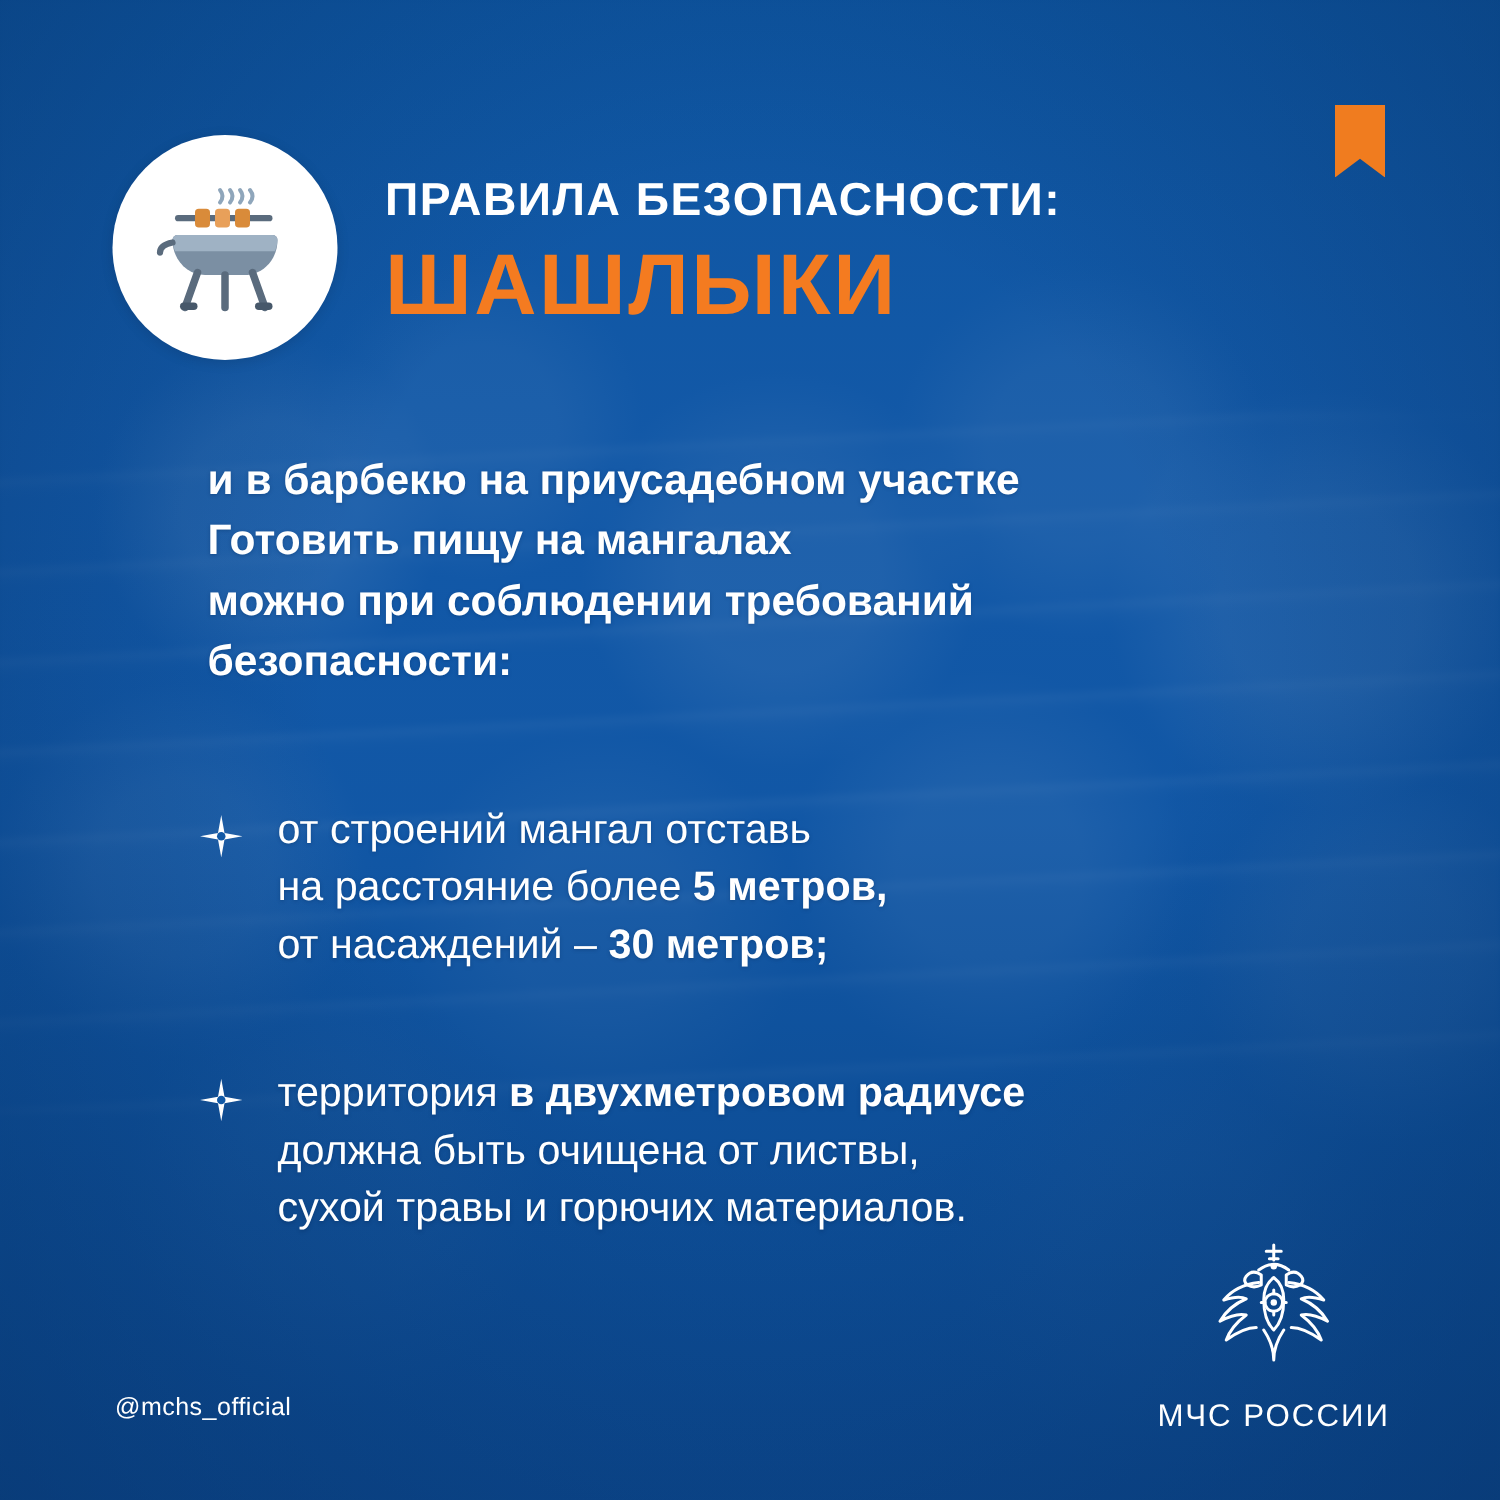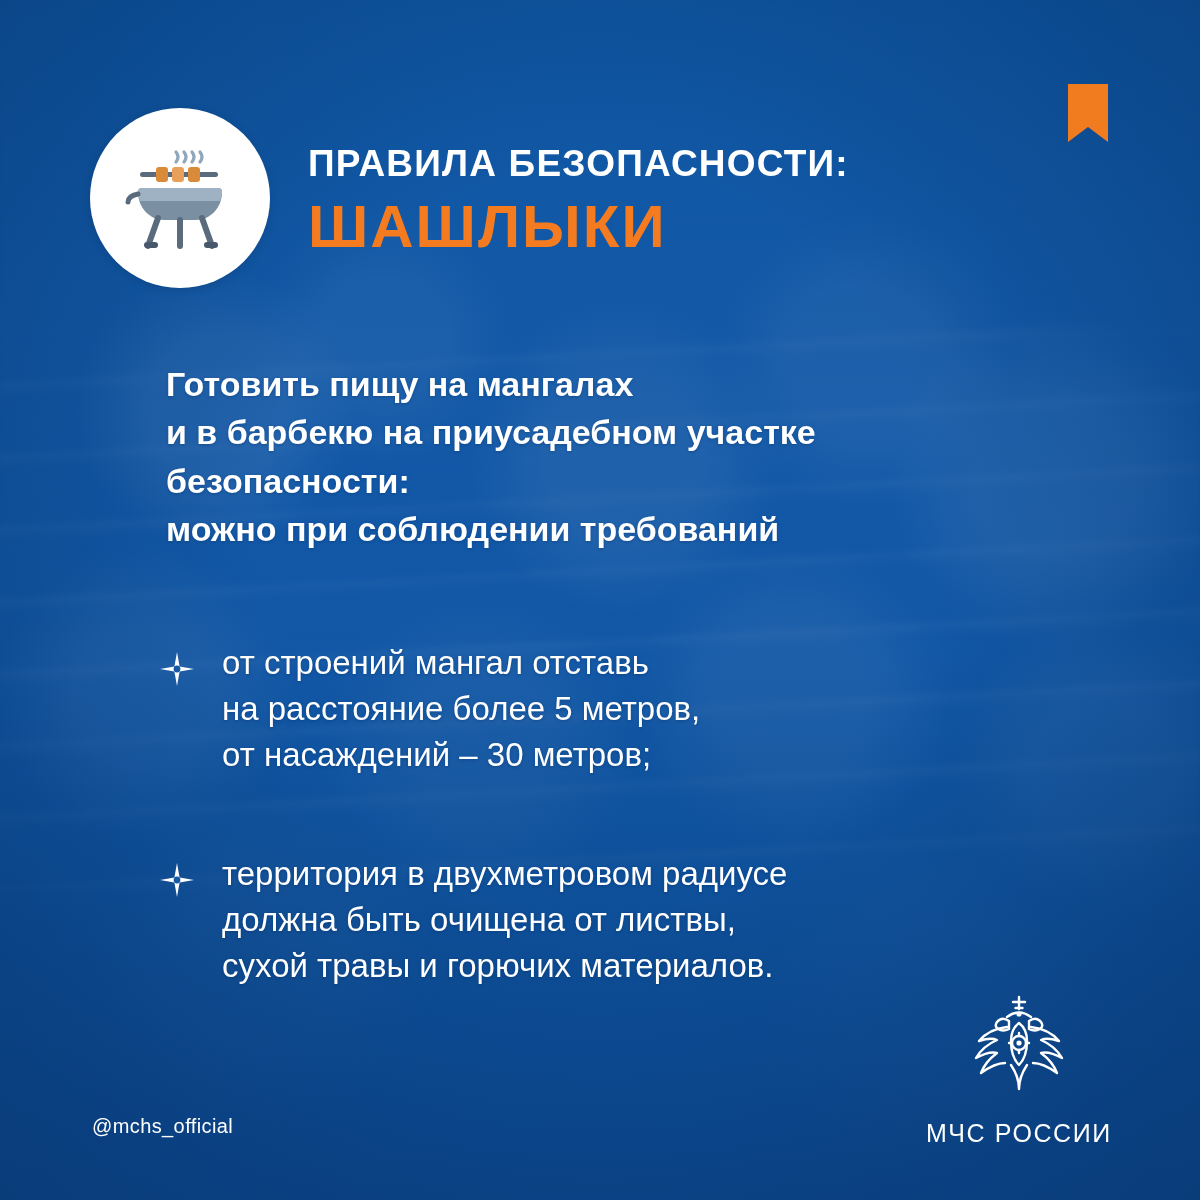--- a/index.html
+++ b/index.html
@@ -106,21 +106,21 @@
   .title-top {
     color: #ffffff;
     font-size: 37px;
     font-weight: bold;
     letter-spacing: 1.2px;
     line-height: 1.05;
     margin-bottom: 14px;
   }
   .title-main {
     color: #f47b20;
-    font-size: 60px;
+    font-size: 69px;
     font-weight: bold;
     letter-spacing: 2px;
     line-height: 0.98;
   }
 
   
   .lead {
     position: absolute;
     top: 360px;
     left: 166px;
@@ -151,21 +151,21 @@
     width: 34px;
     height: 34px;
     margin-top: 12px;
   }
   .bullet-text {
     color: #ffffff;
     font-size: 33px;
     line-height: 1.40;
     text-shadow: 0 1px 3px rgba(0,40,90,0.35);
   }
-  .bullet-text b { font-weight: normal; }
+  .bullet-text b { font-weight: bold; }
   .bullet-text span.line { display: block; }
 
   
   .handle {
     position: absolute;
     left: 92px;
     bottom: 62px;
     color: #ffffff;
     font-size: 20px;
     letter-spacing: 0.4px;
@@ -227,24 +227,24 @@
           <rect x="86" y="106" width="14" height="6" rx="3" fill="#47586a"></rect>
         </svg>
       </div>
       <div class="titles">
         <div class="title-top">ПРАВИЛА БЕЗОПАСНОСТИ:</div>
         <div class="title-main">ШАШЛЫКИ</div>
       </div>
     </div>
 
     <div class="lead">
+      <span>и в барбекю на приусадебном участке</span>
       <span>Готовить пищу на мангалах</span>
-      <span>и в барбекю на приусадебном участке</span>
+      <span>можно при соблюдении требований</span>
       <span>безопасности:</span>
-      <span>можно при соблюдении требований</span>
     </div>
 
     <div class="bullets">
 
       <div class="bullet">
         <span class="spark">
           <svg width="34" height="34" viewBox="0 0 34 34" aria-hidden="true">
             <path d="M17 0 L19.6 14.4 L34 17 L19.6 19.6 L17 34 L14.4 19.6 L0 17 L14.4 14.4 Z" fill="#ffffff"></path>
             <circle cx="17" cy="17" r="3.4" fill="#1259a6"></circle>
           </svg>

